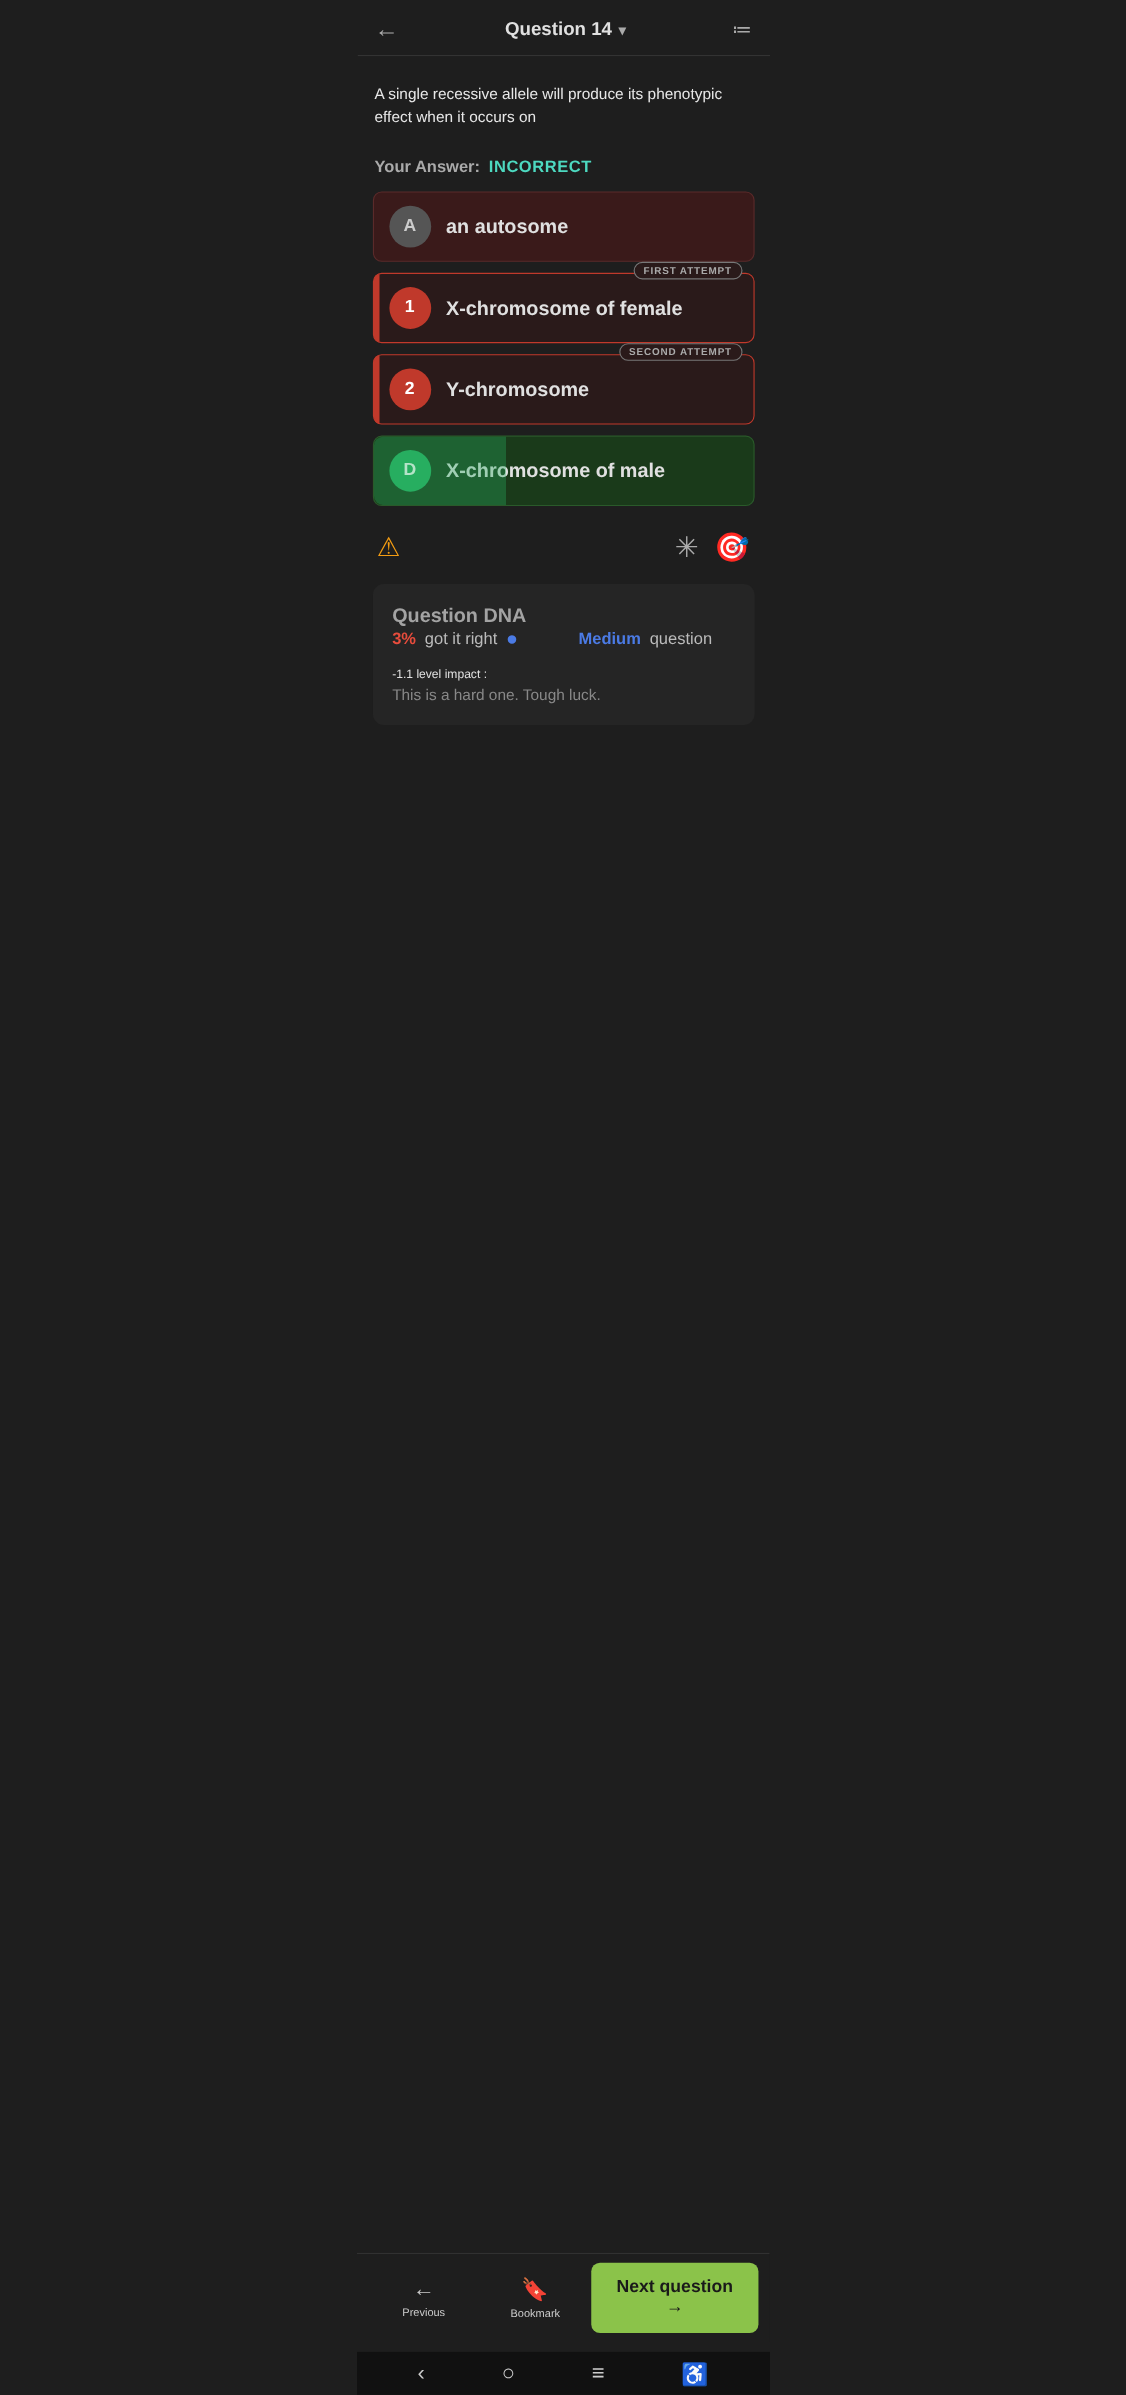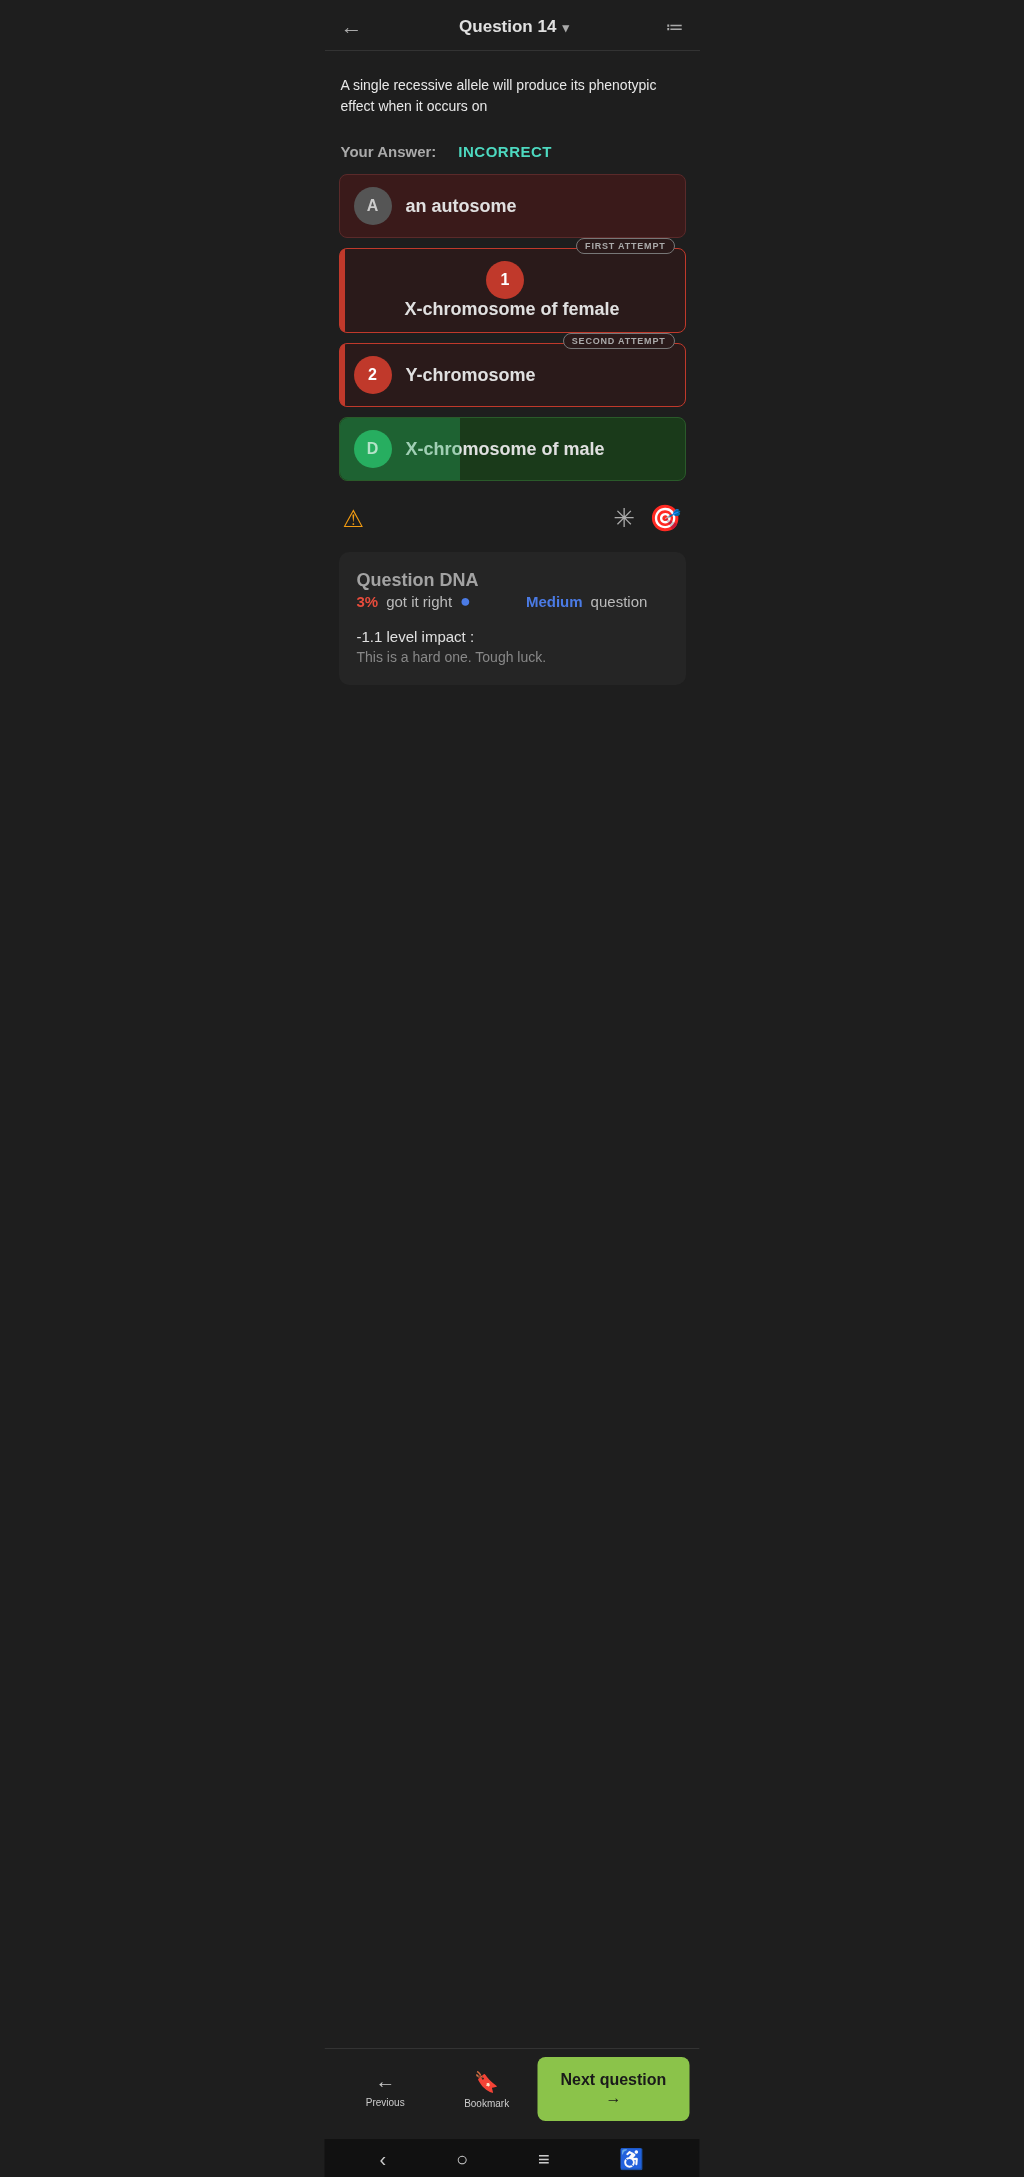--- a/index.html
+++ b/index.html
@@ -62,21 +62,21 @@
       line-height: 1.5;
       color: #e8e8e8;
       font-weight: 400;
     }
 
     
     .answer-status {
       padding: 16px 16px 10px;
       display: flex;
       align-items: center;
-      gap: 22px;
+      gap: 8px;
     }
 
     .answer-label {
       color: #aaa;
       font-size: 15px;
       font-weight: 600;
     }
 
     .answer-value {
       color: #4dd9c0;
@@ -104,21 +104,20 @@
 
     .option-a {
       background-color: #3a1a1a;
       border: 1px solid #5a2a2a;
     }
 
     .option-b {
       background-color: #2a1a1a;
       border: 1.5px solid #c0392b;
       position: relative;
-      flex-direction: column;
     }
 
     .option-c {
       background-color: #2a1a1a;
       border: 1.5px solid #c0392b;
       position: relative;
     }
 
     .option-d {
       background-color: #1a3a1a;
@@ -267,21 +266,21 @@
       color: #4b7be5;
       font-weight: 600;
       margin-left: 47px;
     }
 
     .dna-difficulty-label {
       color: #bbb;
     }
 
     .dna-impact {
-      font-size: 15px;
+      font-size: 11px;
       color: #e74c3c;
       font-weight: 700;
       margin-bottom: 4px;
     }
 
     .dna-impact span {
       color: #e0e0e0;
       font-weight: 400;
     }
 

